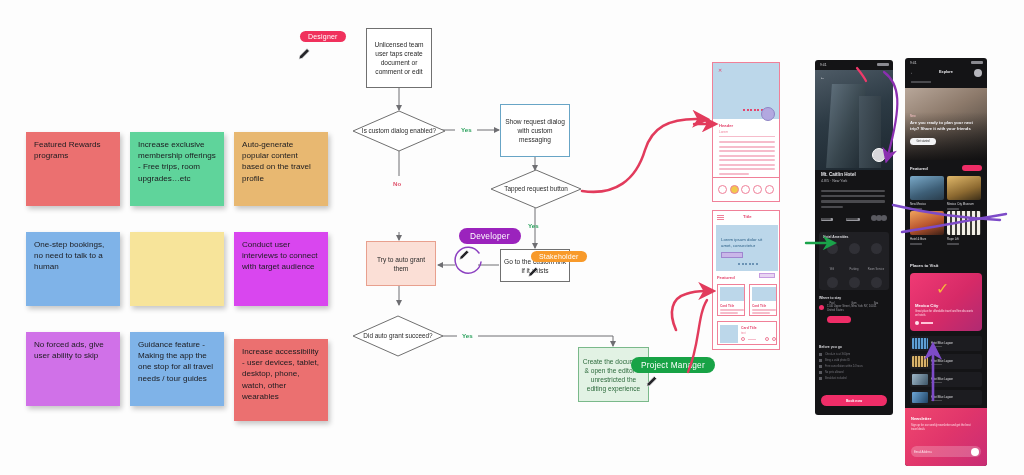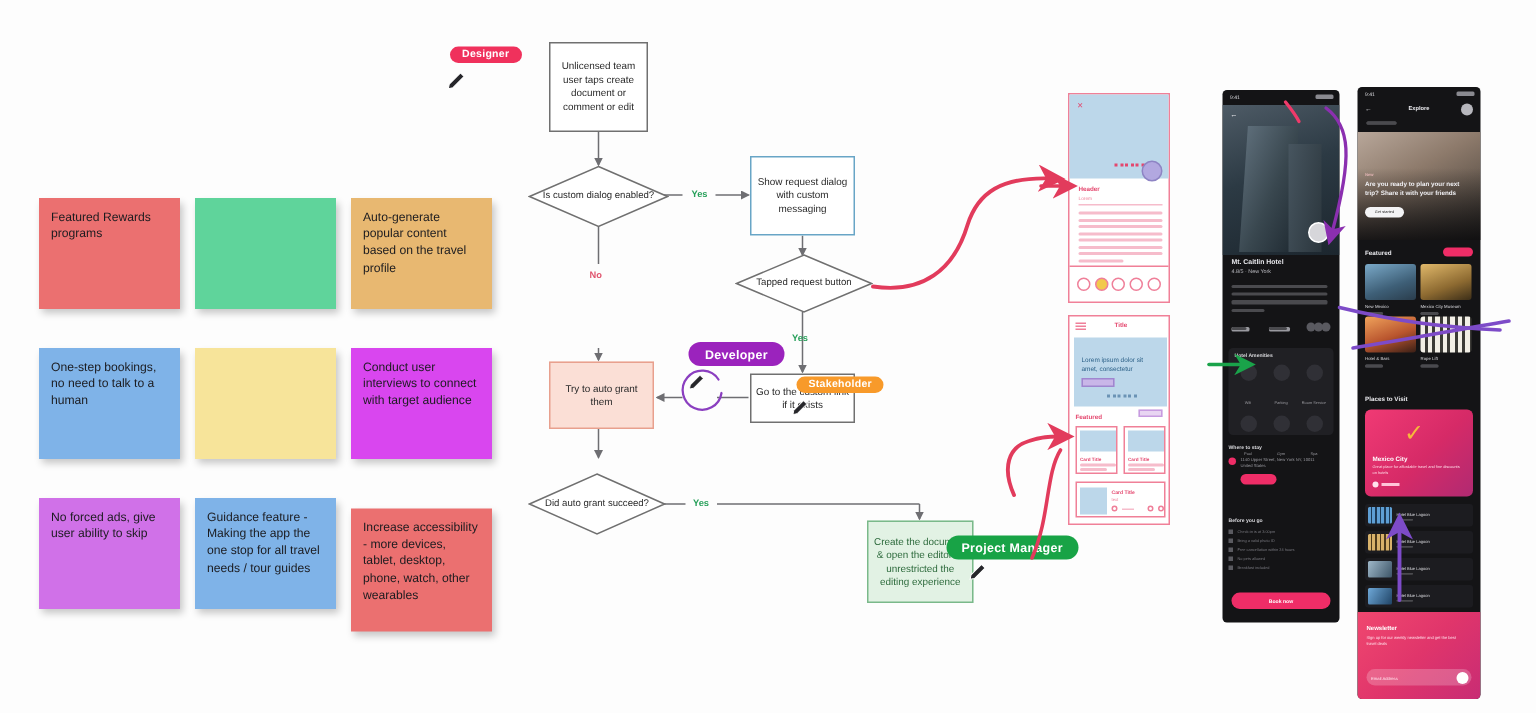--- a/index.html
+++ b/index.html
@@ -76,21 +76,21 @@
   }
   .edge-label.yes { color: #27a05a; }
   .edge-label.no  { color: #e0566f; }
 
   
   .pill {
     position: absolute;
     border-radius: 9px;
     color: #fff;
     font-size: 7px;
-    font-weight: bold;
+    font-weight: normal;
     padding: 2px 8px;
     white-space: nowrap;
     letter-spacing: .2px;
   }
   .pill.designer   { background: #f0315c; }
   .pill.developer  { background: #9b23bd; font-size: 8.3px; padding: 3px 11px; border-radius: 10px;}
   .pill.stakeholder{ background: #f89a2a; }
   .pill.pm         { background: #18a346; font-size: 8.3px; padding: 3px 10px; border-radius: 10px;}
 
   
@@ -138,20 +138,21 @@
   <div class="sticky-grid">
 
     <div class="sticky-wrap" style="left:0px; top:0px;">
       <div class="sticky" style="background:#eb7070">
         <span>Featured Rewards programs</span>
         <i class="stack-a" style="background:#e06363"></i><i class="stack-b" style="background:#d85c5c"></i>
       </div>
     </div>
     <div class="sticky-wrap" style="left:104px; top:0px;">
       <div class="sticky" style="background:#5fd49b">
+        <span>Increase exclusive membership offerings - Free trips, room upgrades…etc</span>
         <i class="stack-a" style="background:#55c78f"></i><i class="stack-b" style="background:#4dbd86"></i>
       </div>
     </div>
     <div class="sticky-wrap" style="left:208px; top:0px;">
       <div class="sticky" style="background:#e8b871">
         <span>Auto-generate popular content based on the travel profile</span>
         <i class="stack-a" style="background:#dcab64"></i><i class="stack-b" style="background:#d2a05c"></i>
       </div>
     </div>
 
@@ -180,21 +181,21 @@
       </div>
     </div>
     <div class="sticky-wrap" style="left:104px; top:200px;">
       <div class="sticky" style="background:#7fb3e8">
         <span>Guidance feature - Making the app the one stop for all travel needs / tour guides</span>
         <i class="stack-a" style="background:#74a8de"></i><i class="stack-b" style="background:#6b9fd5"></i>
       </div>
     </div>
     <div class="sticky-wrap" style="left:208px; top:207px;">
       <div class="sticky" style="background:#eb7070; height:82px;">
-        <span>Increase accessibility - more devices, tablet, desktop, phone, watch, other wearables</span>
+        <span>Increase accessibility - user devices, tablet, desktop, phone, watch, other wearables</span>
         <i class="stack-a" style="background:#e06363; height:82px;"></i><i class="stack-b" style="background:#d85c5c; height:82px;"></i>
       </div>
     </div>
   </div>
 
   <svg id="flow">
     <defs>
       <marker id="ah" markerWidth="6" markerHeight="6" refX="5" refY="3" orient="auto">
         <path d="M0,0 L6,3 L0,6 z" fill="#6e6e72"></path>
       </marker>

